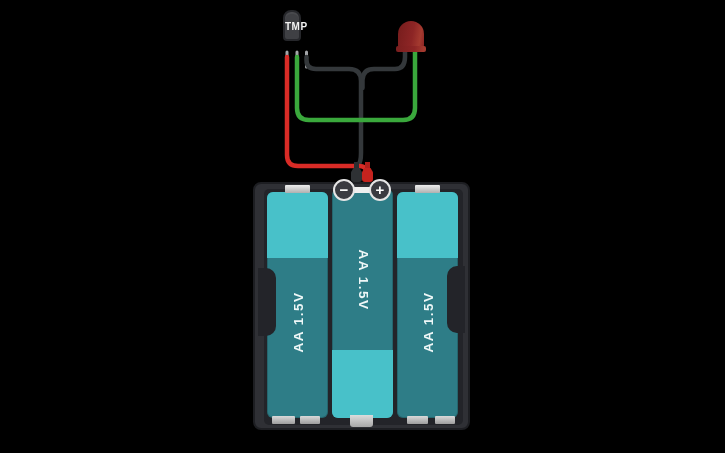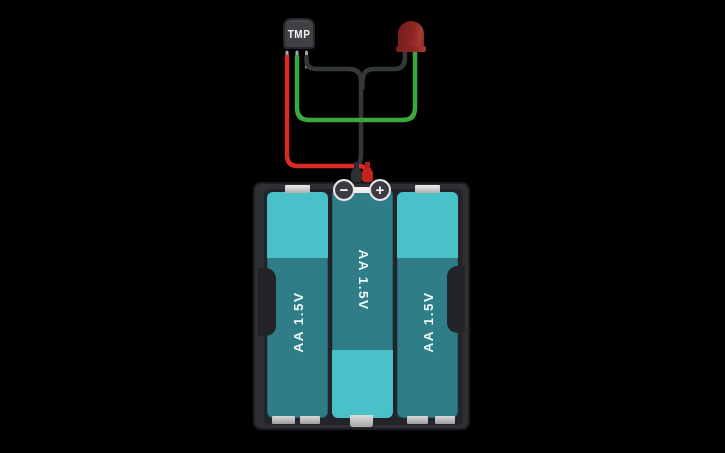--- a/index.html
+++ b/index.html
@@ -41,21 +41,21 @@
   
   .plug-cap{top:168px;width:11px;height:14px;border-radius:2px 2px 3px 3px;
             clip-path:polygon(22% 0,78% 0,100% 30%,100% 100%,0 100%,0 30%);}
   .plug-neck{top:162px;width:5px;height:7px;}
   .plug-black .plug-cap{left:351px;background:#2e3134;}
   .plug-black .plug-neck{left:354px;background:#2b2e31;}
   .plug-red .plug-cap{left:362px;background:#c5231e;}
   .plug-red .plug-neck{left:365px;background:#b01f1b;}
 
   
-  .tmp-body{left:283px;top:18px;width:32px;height:31px;background:#3f4044;border:2px solid #26272b;
+  .tmp-body{left:283px;top:10px;width:18px;height:31px;background:#3f4044;border:2px solid #26272b;
             border-radius:8px 8px 4px 4px;box-sizing:border-box;
             box-shadow:inset 0 2px 0 rgba(255,255,255,.05);}
   .tmp-label{width:100%;text-align:center;top:9px;left:0;color:#f2f2f2;font-size:10px;font-weight:bold;letter-spacing:.5px;}
 
   
   .led-dome{left:398px;top:21px;width:26px;height:27px;border-radius:13px 13px 3px 3px;
             background:linear-gradient(100deg,#7a1e1e 10%,#8d2525 55%,#a43a2f 82%,#8a2323);}
   .led-flange{left:396px;top:46px;width:30px;height:6px;border-radius:2px;
               background:linear-gradient(100deg,#7a1e1e,#8d2525 60%,#a43a2f 90%);}
 

